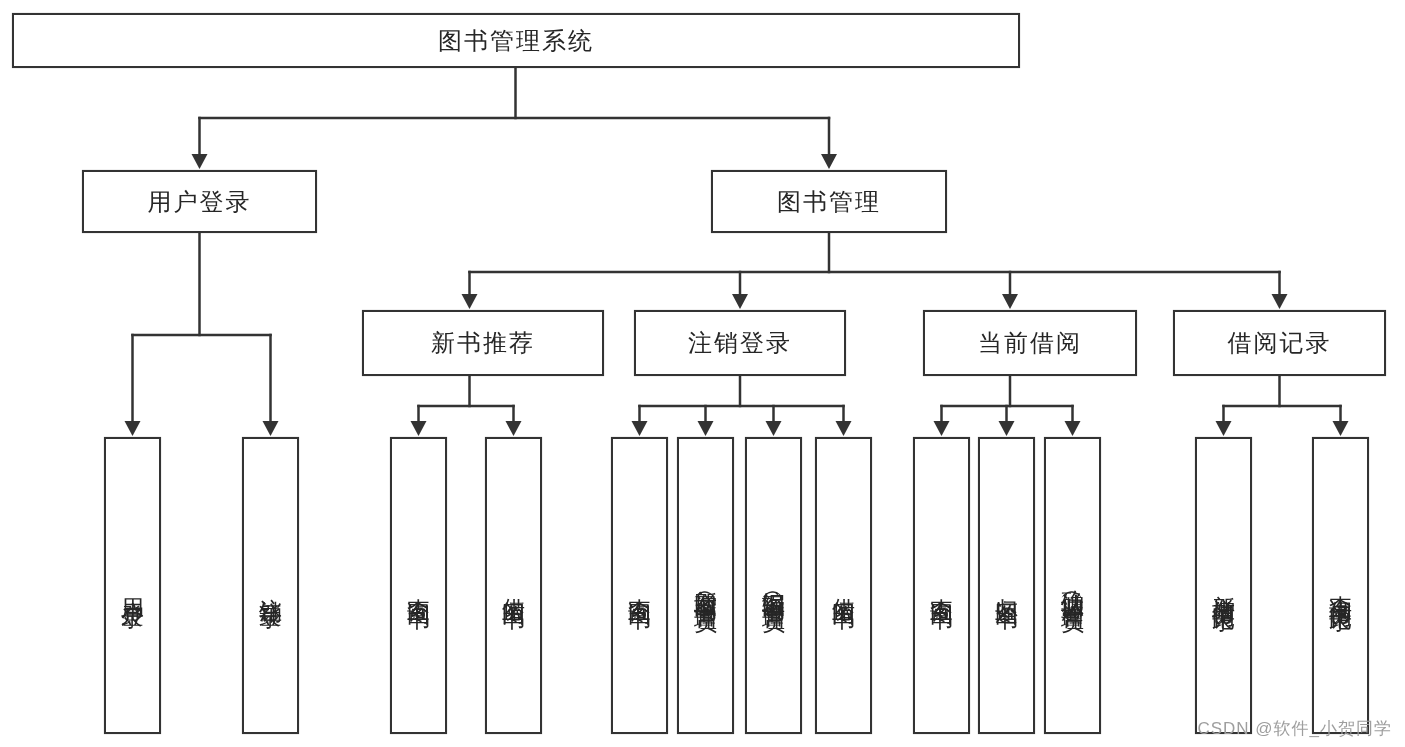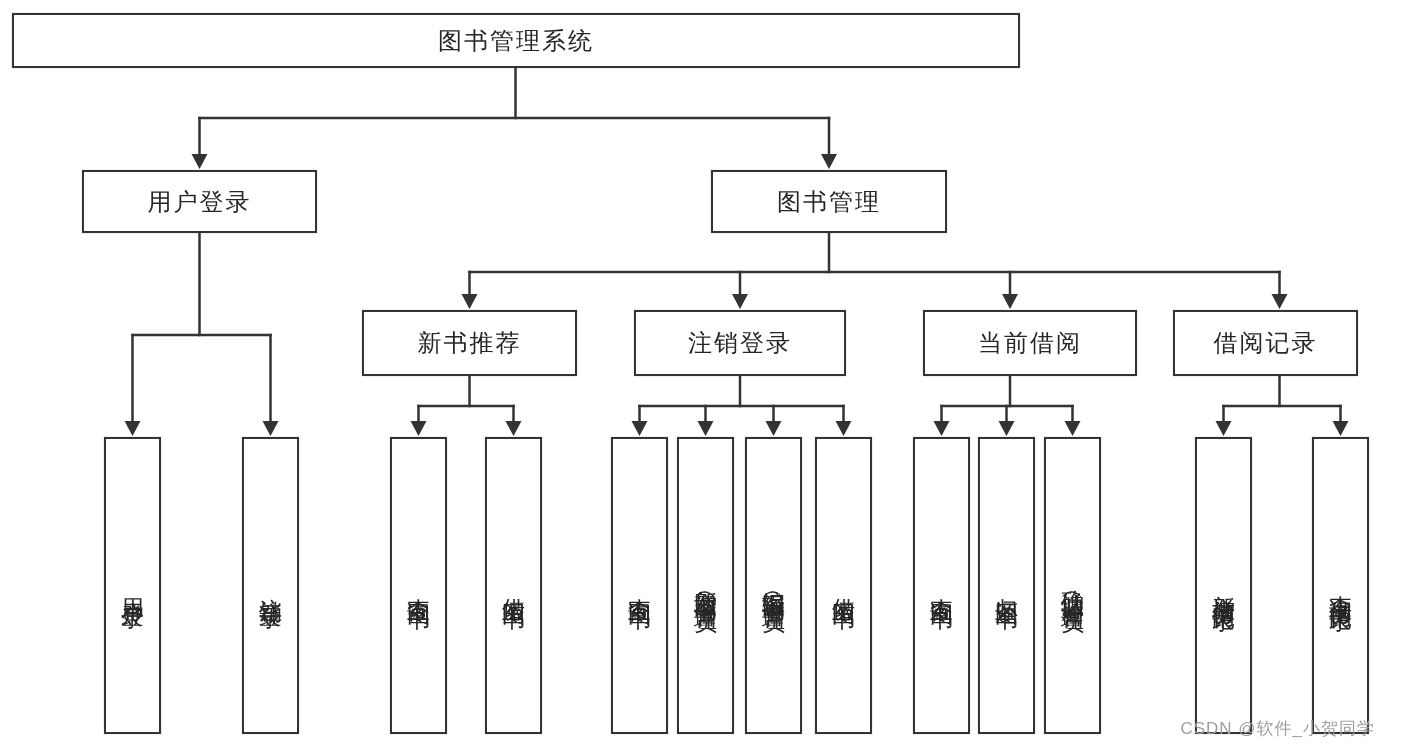--- a/index.html
+++ b/index.html
@@ -42,42 +42,42 @@
     text-align:center;
     font-size:24px;
     letter-spacing:2px;
     box-shadow:0 0 1px rgba(0,0,0,.35);
     white-space:nowrap;
   }
   .node.root{left:12px;top:13px;width:1008px;height:55px;}
   .node.l2a{left:82px; top:170px;width:235px;height:63px;}
   .node.l2b{left:711px;top:170px;width:236px;height:63px;}
   .node.l3{top:310px;height:66px;}
-  .node.l3a{left:362px; width:215px;}
+  .node.l3a{left:362px; width:242px;}
   .node.l3b{left:634px; width:212px;}
   .node.l3c{left:923px; width:214px;}
-  .node.l3d{left:1173px;width:185px;}
+  .node.l3d{left:1173px;width:213px;}
   .node.leaf{
     top:437px;height:297px;width:57px;
     writing-mode:vertical-rl;
     font-size:23px;
     letter-spacing:3px;
     white-space:normal;
     line-height:1;
   }
   .leaf.p1{left:104px;}  .leaf.p2{left:242px;}
   .leaf.p3{left:390px;}  .leaf.p4{left:485px;}
   .leaf.p5{left:611px;}  .leaf.p6{left:677px;}
   .leaf.p7{left:745px;}  .leaf.p8{left:815px;}
   .leaf.p9{left:913px;}  .leaf.p10{left:978px;}
   .leaf.p11{left:1044px;}
   .leaf.p12{left:1195px;} .leaf.p13{left:1312px;}
   .watermark{
     position:absolute;
-    right:30px;bottom:7px;
+    right:13px;bottom:7px;
     font-size:17px;
     color:var(--watermark);
     letter-spacing:1px;
   }
 </style>
 </head>
 <body>
 
 <div class="canvas">
 

